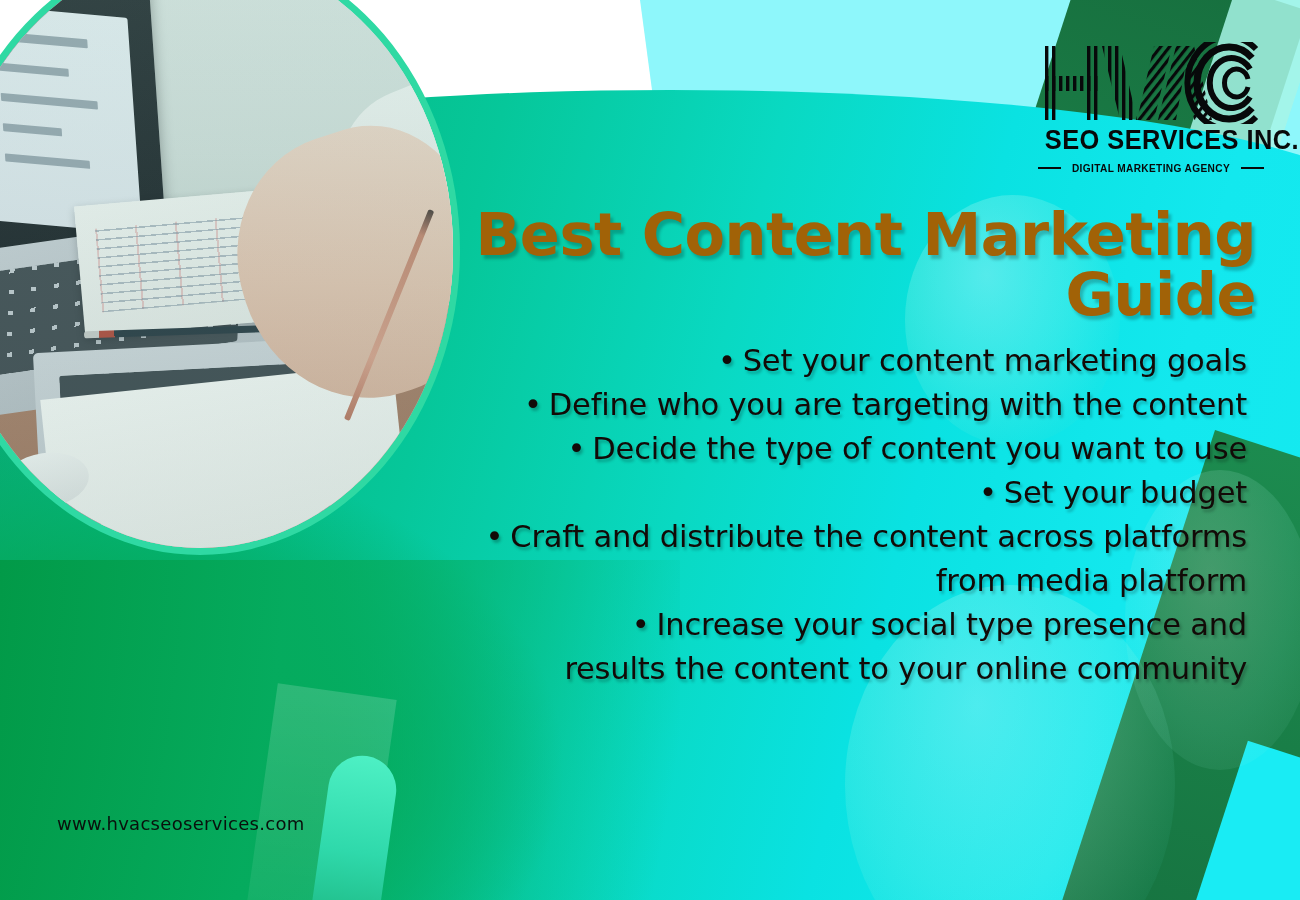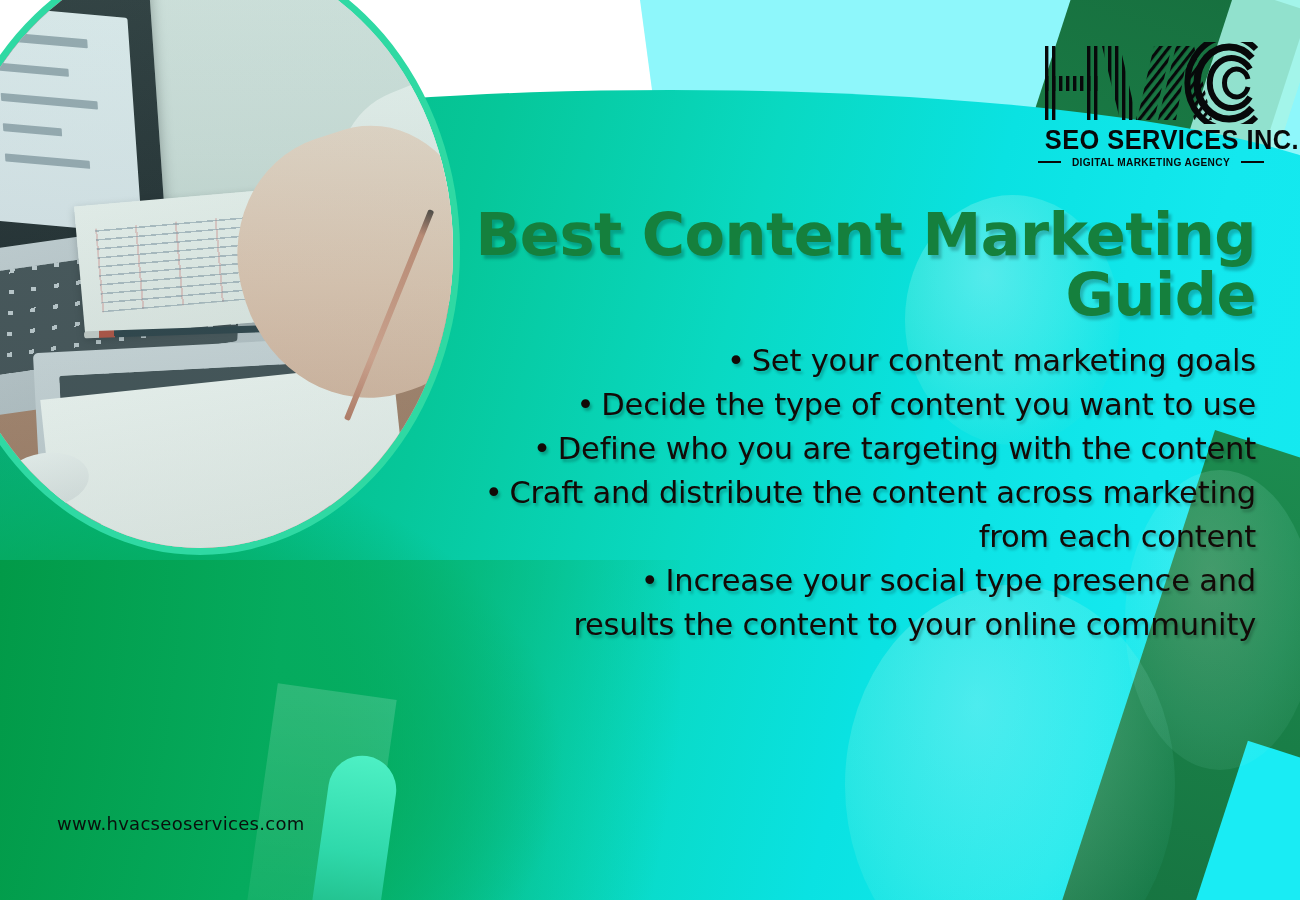--- a/index.html
+++ b/index.html
@@ -282,20 +282,21 @@
     font-family:"Liberation Sans", sans-serif;
     font-weight:bold;
     font-size:27px;
     letter-spacing:.5px;
     color:#07090a;
     margin-top:1px;
     white-space:nowrap;
     transform:scaleX(.94);
   }
   .logo-sub-wrap{
+    margin-top:6px;
     display:flex;align-items:center;justify-content:center;
     gap:4px;
   }
   .logo-rule{height:2px;background:#07090a;flex:1;min-width:10px;}
   .logo-sub{
     font-family:"Liberation Sans", sans-serif;
     font-weight:bold;
     font-size:11px;
     letter-spacing:.4px;
     color:#07090a;
@@ -311,27 +312,27 @@
     z-index:6;
   }
   .headline{
     margin:0;
     text-align:right;
     font-family:"DejaVu Sans", sans-serif;
     font-weight:bold;
     font-size:59px;
     line-height:1.02;
     letter-spacing:-.5px;
-    color:#15803d;
+    color:#a16207;
     text-shadow:3px 4px 3px rgba(0,0,0,.22);
     padding-right:4px;
   }
   .bullet-list{
     list-style:none;
-    margin:14px 0 0 0;padding:0;
+    margin:14px 9px 0 0;padding:0;
     text-align:right;
   }
   .bullet-list li{
     font-family:"DejaVu Sans", sans-serif;
     font-size:30.5px;
     font-weight:normal;
     line-height:1.44;
     color:#120a07;
     text-shadow:2px 3px 3px rgba(0,0,0,.24);
     padding-right:4px;
@@ -440,24 +441,25 @@
       <span class="logo-rule"></span>
       <span class="logo-sub">DIGITAL MARKETING AGENCY</span>
       <span class="logo-rule"></span>
     </div>
   </div>
 
   <div class="content">
     <h1 class="headline">Best Content Marketing Guide</h1>
     <ul class="bullet-list">
       <li><span class="dot">•</span><span>Set your content marketing goals</span></li>
+      <li><span class="dot">•</span><span>Define who you are targeting with the content</span></li>
       <li><span class="dot">•</span><span>Decide the type of content you want to use</span></li>
-      <li><span class="dot">•</span><span>Define who you are targeting with the content</span></li>
-      <li><span class="dot">•</span><span>Craft and distribute the content across marketing</span></li>
-      <li class="cont"><span>from each content</span></li>
+      <li><span class="dot">•</span><span>Set your budget</span></li>
+      <li><span class="dot">•</span><span>Craft and distribute the content across platforms</span></li>
+      <li class="cont"><span>from media platform</span></li>
       <li><span class="dot">•</span><span>Increase your social type presence and</span></li>
       <li class="cont"><span>results the content to your online community</span></li>
     </ul>
   </div>
 
   <div class="site-url">www.hvacseoservices.com</div>
 
 </div>
 
 </body></html>

